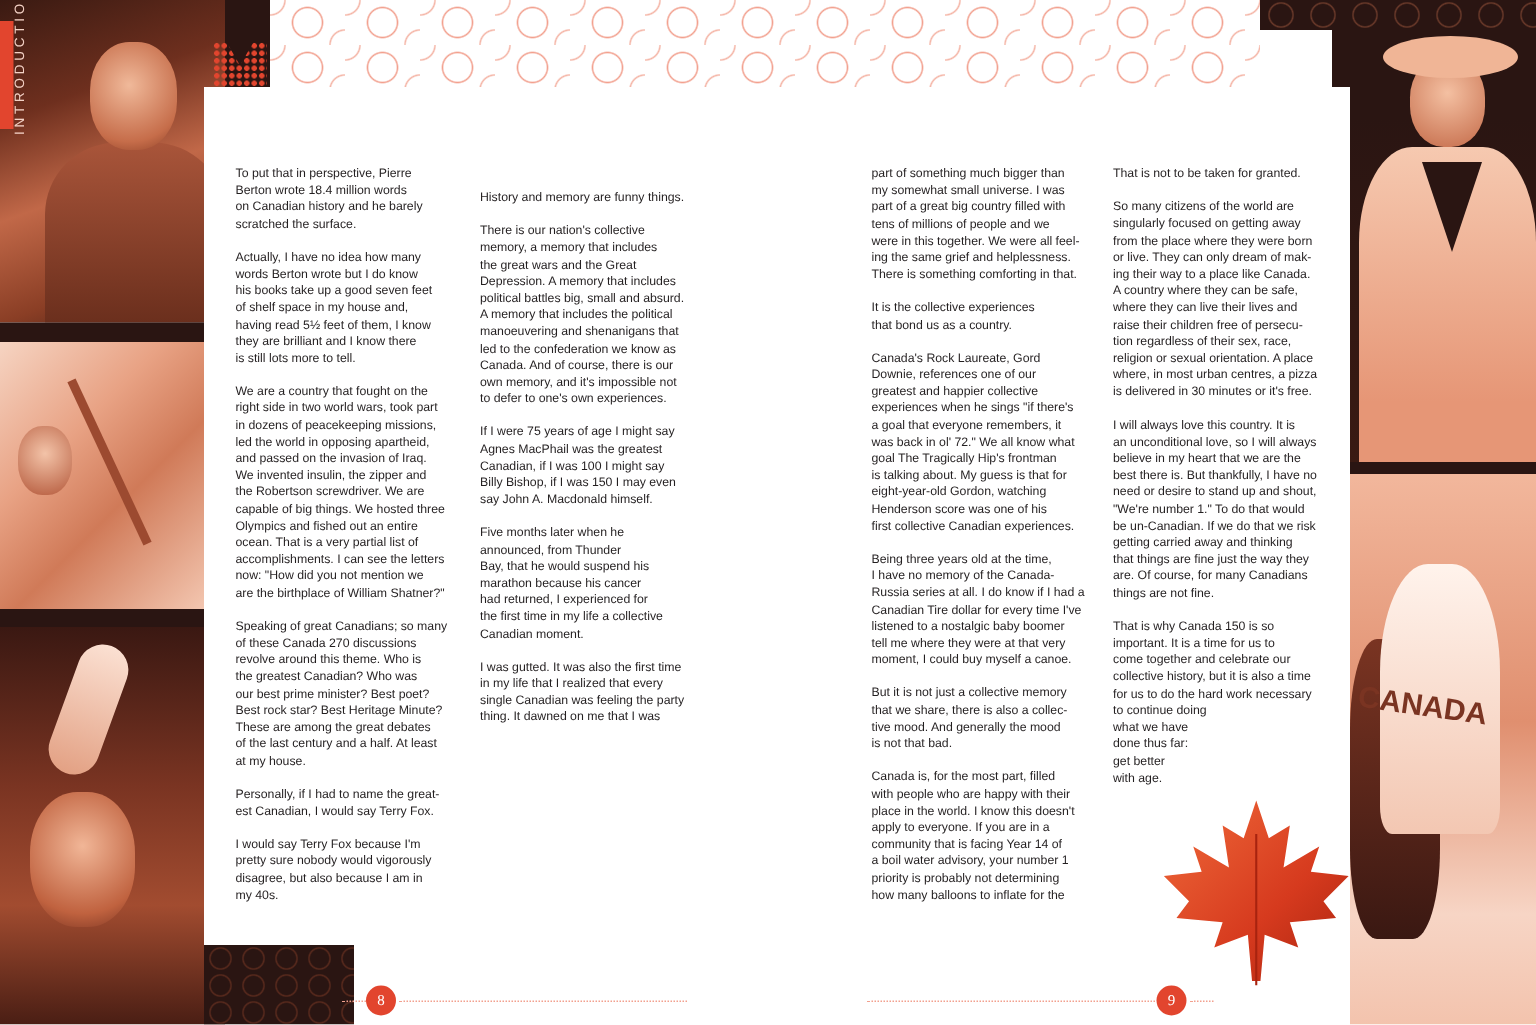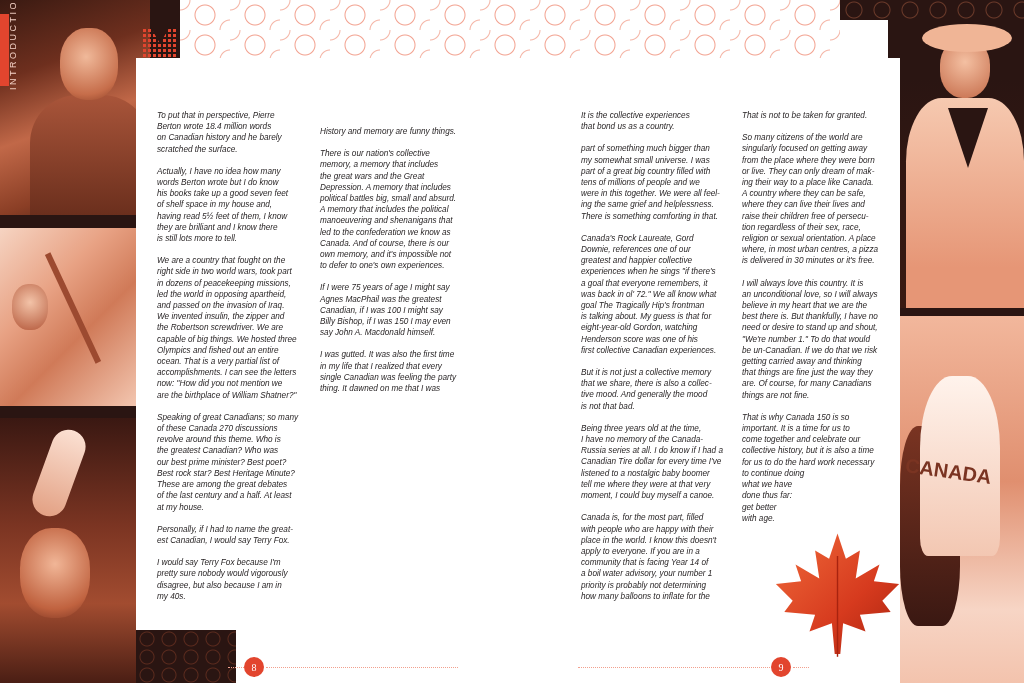--- a/index.html
+++ b/index.html
@@ -140,21 +140,21 @@
   .maple-leaf {
     position: absolute; left: 765px; top: 528px; width: 145px; height: 140px;
   }
 
   
   .page { position: absolute; background: #fff; }
   .page-left { left: 136px; top: 58px; width: 364px; height: 572px; }
   .page-right { left: 500px; top: 58px; width: 400px; height: 625px; }
 
   .col {
-    position: absolute; font-size: 8.2px; line-height: 11.2px; color: #231f20; font-style: italic;
+    position: absolute; font-size: 8.2px; line-height: 11.2px; color: #231f20;
   }
   .col p { margin: 0 0 11px 0; white-space: pre-line; }
   .col1 { left: 157px; top: 110px; width: 164px; }
   .col2 { left: 320px; top: 110px; width: 164px; margin-top: 16px; }
   .col3 { left: 581px; top: 110px; width: 164px; }
   .col4 { left: 742px; top: 110px; width: 150px; }
 
   
   .folio-line {
     position: absolute; top: 667px; height: 0; border-top: 1px dotted #f2a08e;
@@ -264,58 +264,65 @@
 manoeuvering and shenanigans that
 led to the confederation we know as
 Canada. And of course, there is our
 own memory, and it's impossible not
 to defer to one's own experiences.</p>
     <p>If I were 75 years of age I might say
 Agnes MacPhail was the greatest
 Canadian, if I was 100 I might say
 Billy Bishop, if I was 150 I may even
 say John A. Macdonald himself.</p>
+    <p>Five months later when he
+announced, from Thunder
+Bay, that he would suspend his
+marathon because his cancer
+had returned, I experienced for
+the first time in my life a collective
+Canadian moment.</p>
     <p>I was gutted. It was also the first time
 in my life that I realized that every
 single Canadian was feeling the party
 thing. It dawned on me that I was</p>
   </div>
 
   <div class="col col3">
-    <p>It is the collective experiences
-that bond us as a country.</p>
     <p>part of something much bigger than
 my somewhat small universe. I was
 part of a great big country filled with
 tens of millions of people and we
 were in this together. We were all feel-
 ing the same grief and helplessness.
 There is something comforting in that.</p>
+    <p>It is the collective experiences
+that bond us as a country.</p>
     <p>Canada's Rock Laureate, Gord
 Downie, references one of our
 greatest and happier collective
 experiences when he sings "if there's
 a goal that everyone remembers, it
 was back in ol' 72." We all know what
 goal The Tragically Hip's frontman
 is talking about. My guess is that for
 eight-year-old Gordon, watching
 Henderson score was one of his
 first collective Canadian experiences.</p>
-    <p>But it is not just a collective memory
-that we share, there is also a collec-
-tive mood. And generally the mood
-is not that bad.</p>
     <p>Being three years old at the time,
 I have no memory of the Canada-
 Russia series at all. I do know if I had a
 Canadian Tire dollar for every time I've
 listened to a nostalgic baby boomer
 tell me where they were at that very
 moment, I could buy myself a canoe.</p>
+    <p>But it is not just a collective memory
+that we share, there is also a collec-
+tive mood. And generally the mood
+is not that bad.</p>
     <p>Canada is, for the most part, filled
 with people who are happy with their
 place in the world. I know this doesn't
 apply to everyone. If you are in a
 community that is facing Year 14 of
 a boil water advisory, your number 1
 priority is probably not determining
 how many balloons to inflate for the</p>
   </div>
 

